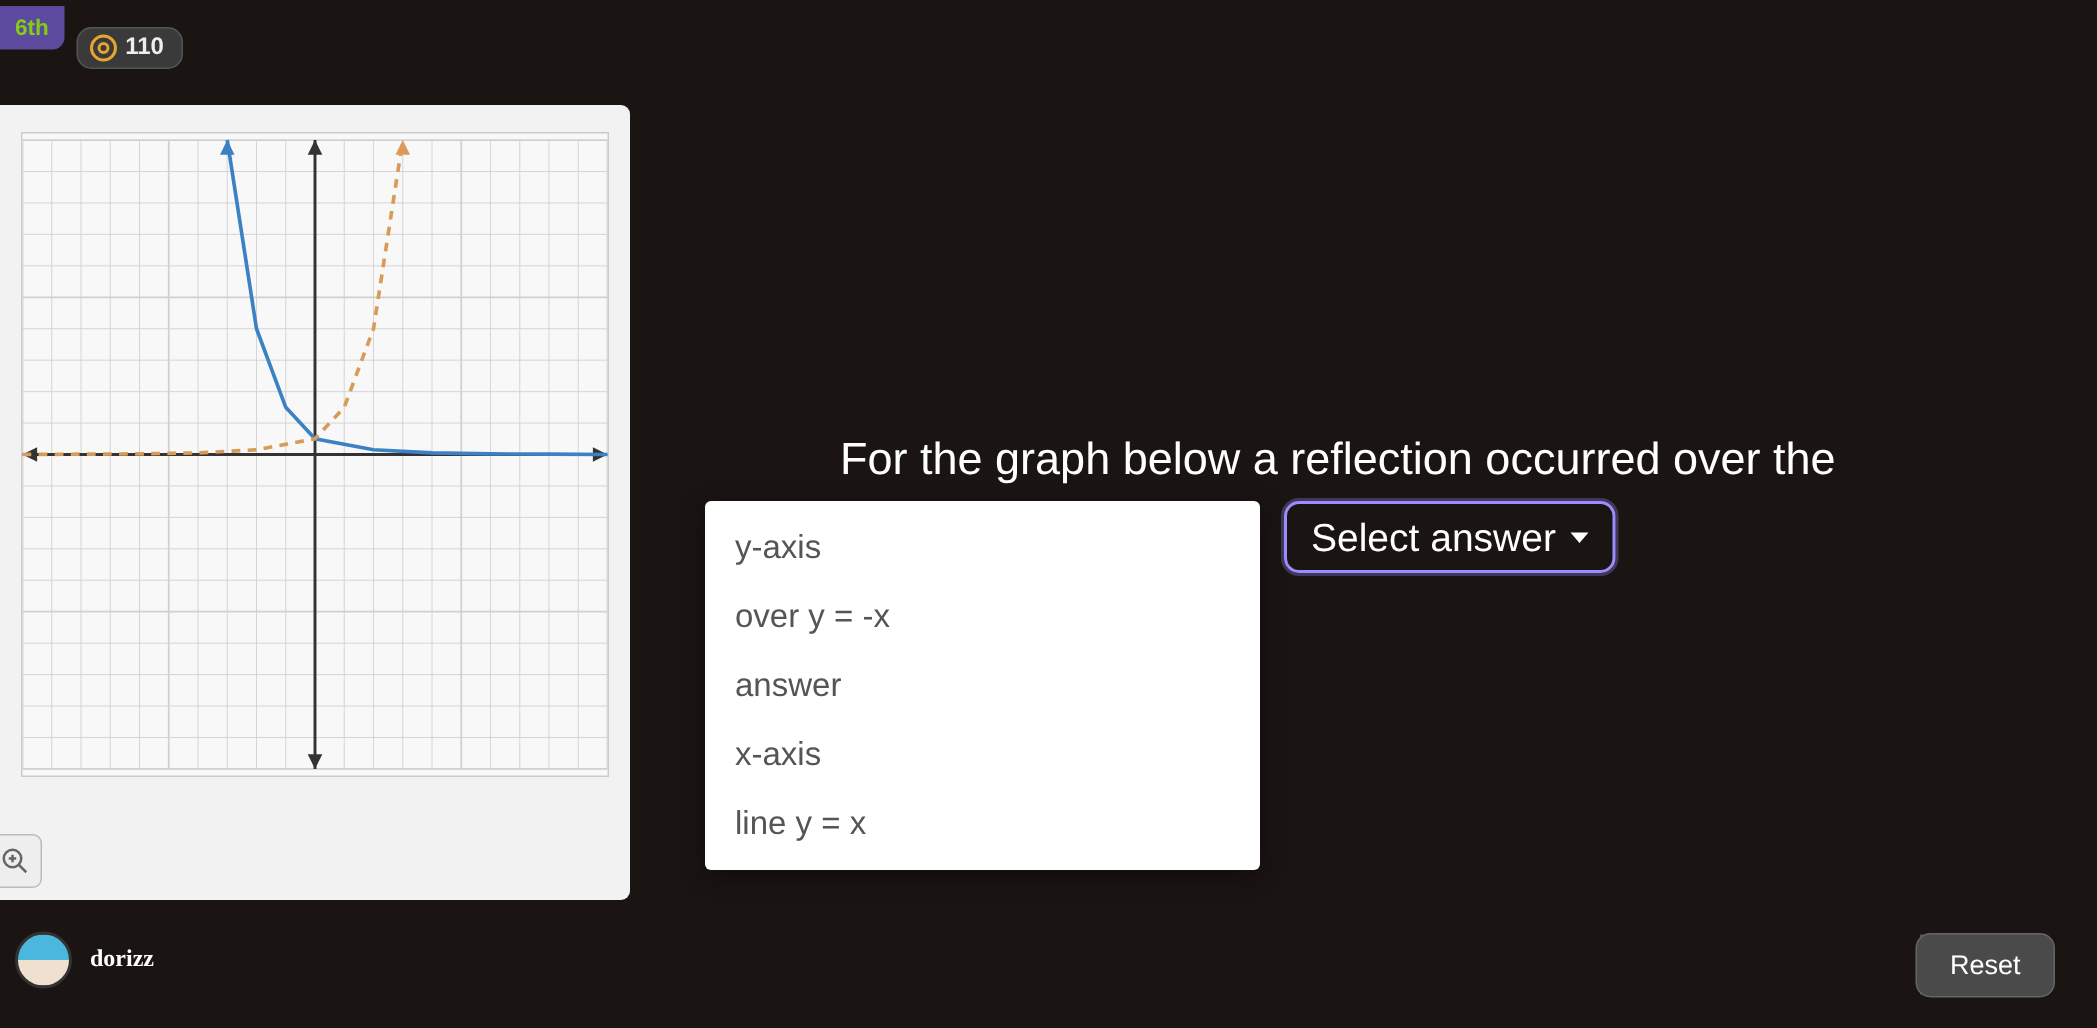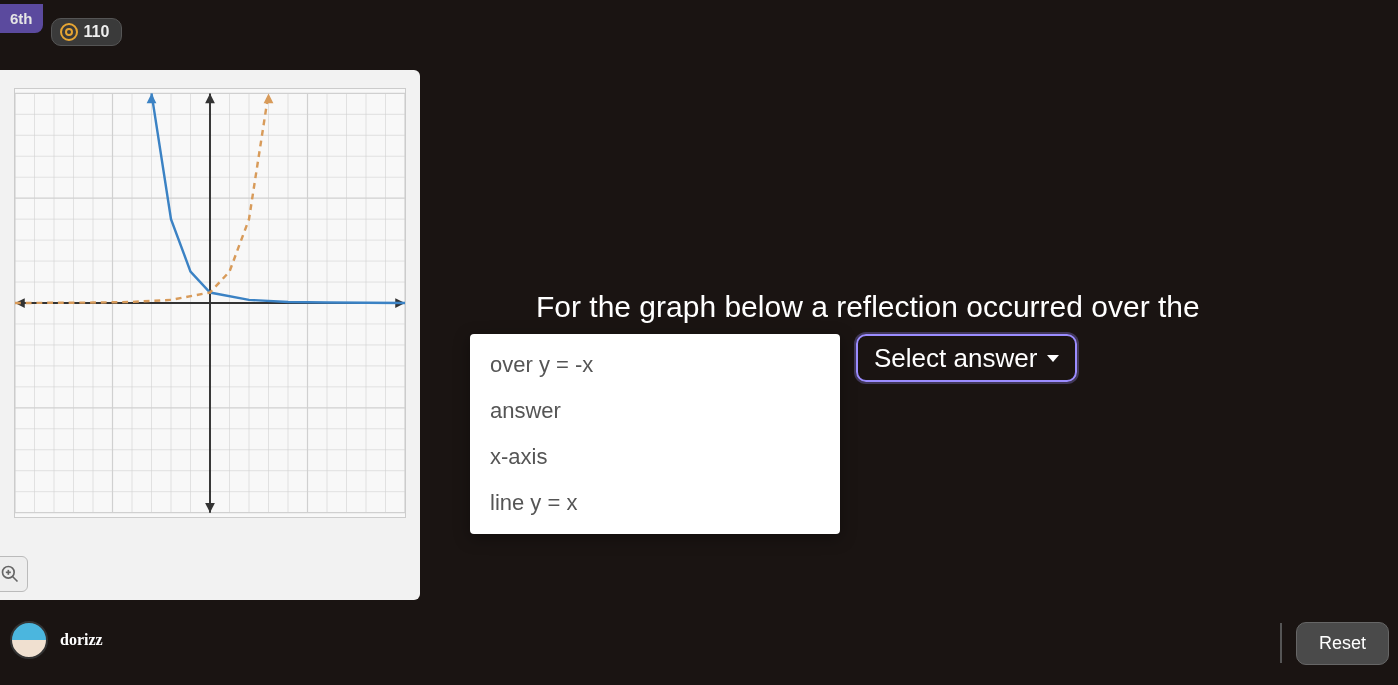--- a/index.html
+++ b/index.html
@@ -16,21 +16,21 @@
       position: absolute;
       top: 0;
       left: 0;
       height: 36px;
       display: flex;
       align-items: center;
       gap: 8px;
     }
     .grade-badge {
       background: #5b4a9e;
-      color: #e5e5e5;
+      color: #84cc16;
       padding: 6px 10px;
       border-radius: 0 0 8px 0;
       font-weight: 700;
       font-size: 15px;
     }
     .points-badge {
       background: #3a3a3a;
       border: 1px solid #555;
       border-radius: 10px;
       padding: 4px 12px 4px 8px;
@@ -90,21 +90,21 @@
     .question-area {
       position: absolute;
       left: 470px;
       top: 290px;
       right: 10px;
     }
     .question-text {
       color: #fff;
       font-size: 30px;
       font-weight: 400;
-      margin-left: 66px;
+      margin-left: 90px;
       white-space: nowrap;
     }
     .answer-row {
       display: flex;
       align-items: flex-start;
       gap: 16px;
       margin-top: 10px;
     }
     .dropdown-list {
       background: #fff;
@@ -159,21 +159,21 @@
       border: 2px solid #333;
     }
     .username {
       color: #fff;
       font-size: 16px;
       font-weight: 700;
       margin-left: 12px;
     }
     .reset-btn {
       position: absolute;
-      right: 9px;
+      right: 28px;
       bottom: 20px;
       background: #4a4a4a;
       border: 1px solid #666;
       border-radius: 10px;
       color: #fff;
       font-size: 18px;
       font-weight: 500;
       padding: 10px 22px;
       cursor: pointer;
     }
@@ -261,20 +261,21 @@
       <line x1="10" y1="7" x2="10" y2="13"></line>
       <line x1="7" y1="10" x2="13" y2="10"></line>
     </svg>
   </div>
 </div>
 
 <div class="question-area">
   <div class="question-text">For the graph below a reflection occurred over the</div>
   <div class="answer-row">
     <div class="dropdown-list">
+      <div class="dropdown-item">y-axis</div>
       <div class="dropdown-item">over y = -x</div>
       <div class="dropdown-item">answer</div>
       <div class="dropdown-item">x-axis</div>
       <div class="dropdown-item">line y = x</div>
     </div>
     <div class="select-answer-btn">
       <span>Select answer</span>
       <span class="chevron-down"></span>
     </div>
   </div>

